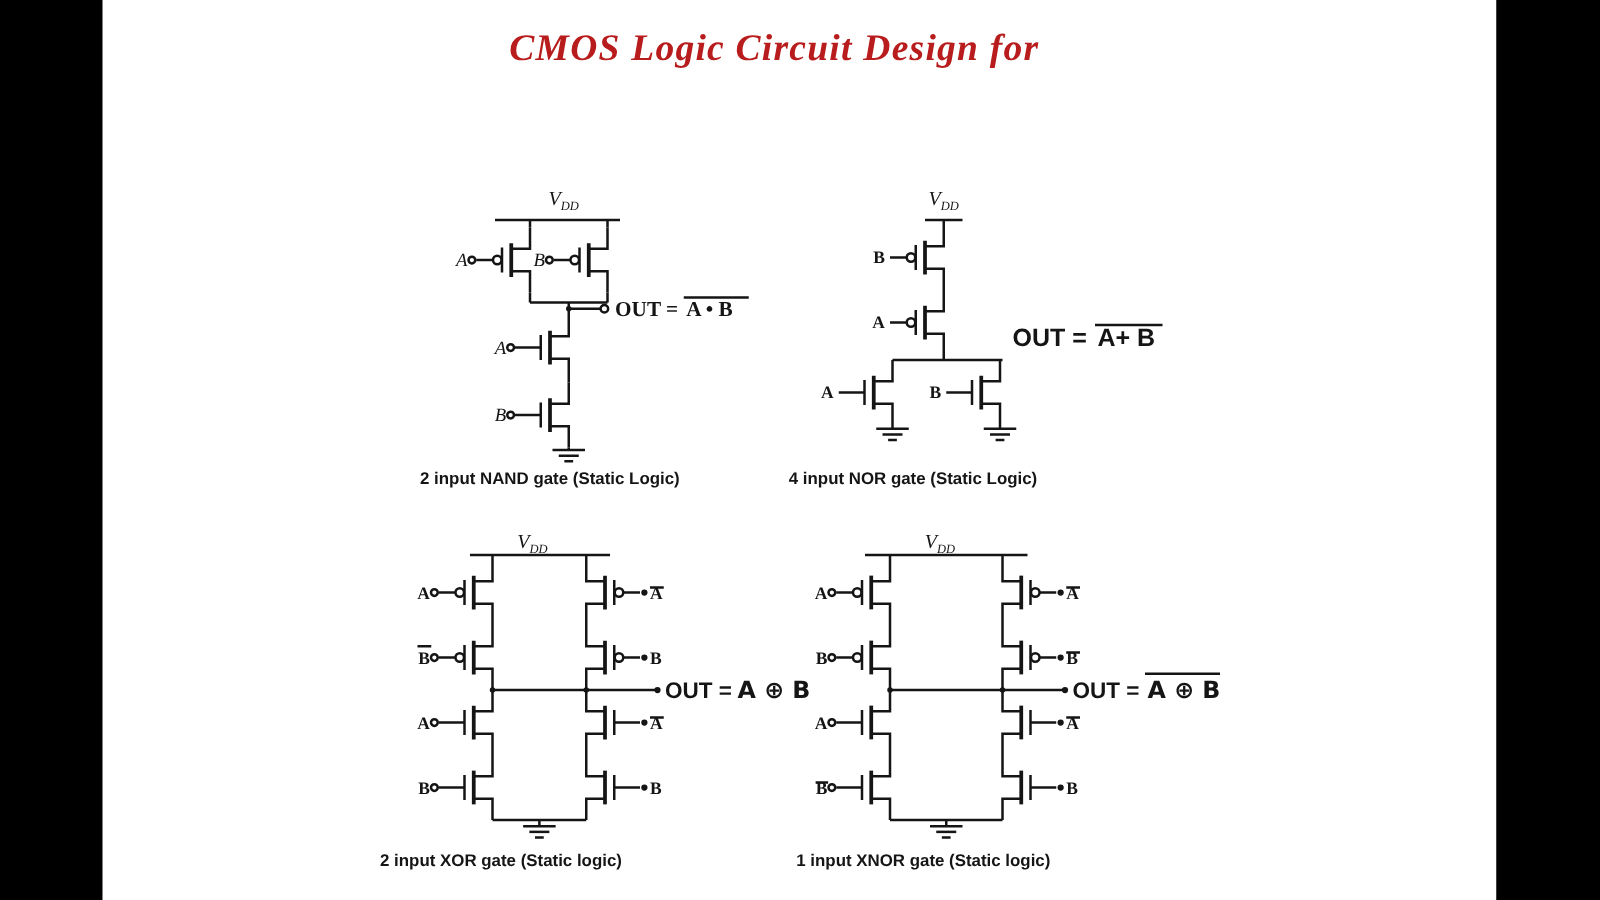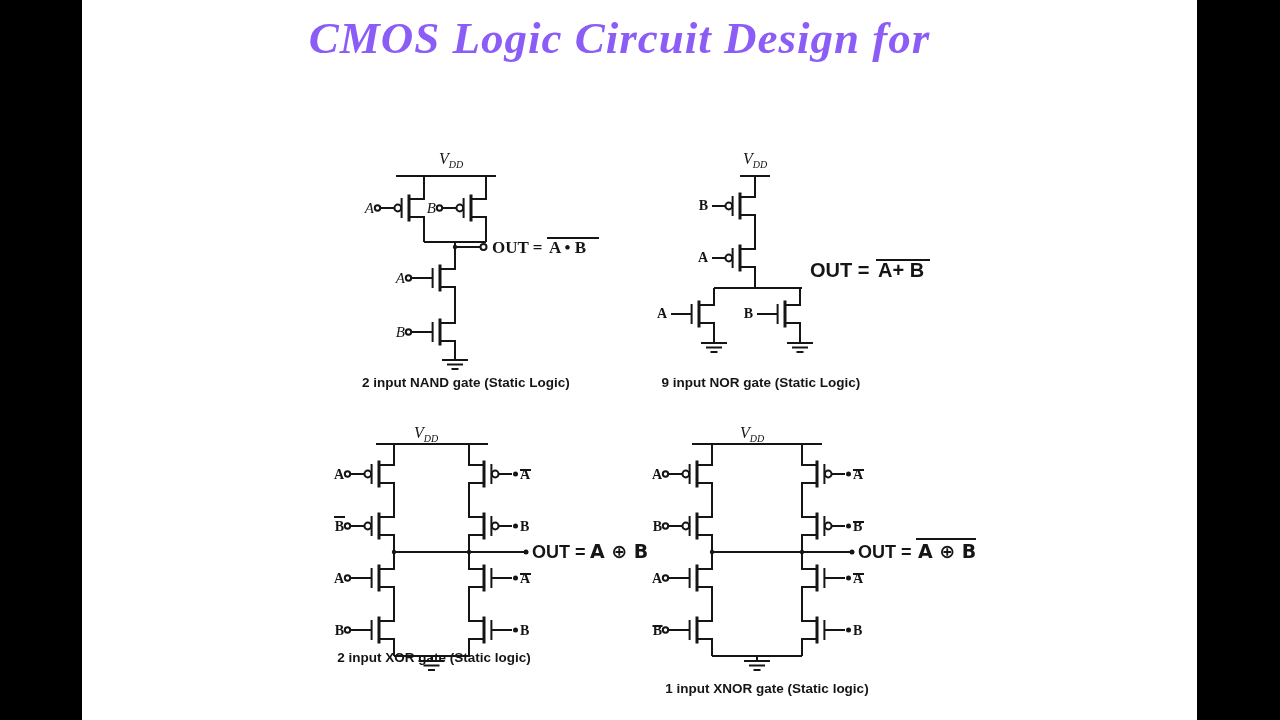--- a/index.html
+++ b/index.html
@@ -11,40 +11,40 @@
   }
   #canvas {
     position:absolute; left:82px; top:0; width:1115px; height:720px;
     background:#ffffff;
   }
   #title {
     position:absolute; left:0; top:10px; width:100%;
     text-align:center; padding-right:40px; box-sizing:border-box;
     font-family:"Liberation Serif", serif;
     font-style:italic; font-weight:bold;
-    font-size:45px; line-height:57px; letter-spacing:1px;
-    color:#8b5cf6;
+    font-size:30px; line-height:57px; letter-spacing:1px;
+    color:#b91c1c;
   }
   .cs { position:absolute; }
   .cs line, .cs path { stroke:#151515; stroke-width:2; fill:none; }
   .cs circle { stroke:#151515; stroke-width:2; fill:none; }
   .cs .chan { stroke-width:3; }
   .cs .oc { fill:#ffffff; }
   .cs .dot { fill:#151515; stroke:none; }
   .cs text { fill:#151515; stroke:none; }
   .lbl-it  { font:italic 15px "Liberation Serif", serif; }
   .lbl-ser { font:bold 14px "Liberation Serif", serif; }
   .vddt { font:italic 16px "Liberation Serif", serif; }
   .vddt .sub { font-size:10px; }
   .out-ser  { font:bold 17px "Liberation Serif", serif; }
   .out-sans { font:bold 20px "Liberation Sans", sans-serif; }
   .out-pre  { font:bold 18px "Liberation Sans", sans-serif; }
   .out-xor  { font:bold 19px "DejaVu Sans", sans-serif; }
   .cap {
-    position:absolute; width:260px; text-align:center;
+    position:absolute; width:260px; text-align:left;
     font:bold 13.5px "Liberation Sans", sans-serif; color:#151515;
   }
   .hiddefs { position:absolute; width:0; height:0; }
 </style>
 </head>
 <body>
 
 <svg class="hiddefs cs" xmlns="http://www.w3.org/2000/svg">
   <defs>
     <g id="pmos-core">
@@ -136,21 +136,21 @@
     <use href="#nmos-core" transform="translate(138,168)"></use>
     <text class="lbl-ser" x="101" y="172" text-anchor="end">B</text>
     <line x1="62" y1="194" x2="62" y2="197"></line>
     <use href="#gnd" transform="translate(62,197)"></use>
     <line x1="148" y1="194" x2="148" y2="197"></line>
     <use href="#gnd" transform="translate(148,197)"></use>
     <text class="out-sans" x="158" y="131">OUT = </text>
     <text class="out-sans" x="226" y="131">A+ B</text>
     <line x1="224" y1="114" x2="278" y2="114"></line>
   </svg>
-  <div class="cap" style="left:549px; top:375px;">9 input NOR gate (Static Logic)</div>
+  <div class="cap" style="left:549px; top:375px;">4 input NOR gate (Static Logic)</div>
 
   <svg class="cs" style="left:250px; top:424px;" width="330" height="252" viewBox="0 0 330 252" xmlns="http://www.w3.org/2000/svg">
     <text class="vddt" x="94" y="14" text-anchor="middle"><tspan>V</tspan><tspan class="sub" dy="4">DD</tspan></text>
     <line x1="44" y1="20" x2="156" y2="20"></line>
     <line x1="62" y1="20" x2="62" y2="24"></line>
     <line x1="137" y1="20" x2="137" y2="24"></line>
 
     <use href="#pmos-o" transform="translate(52,50)"></use>
     <text class="lbl-ser" x="12" y="55" text-anchor="end">A</text>
     <use href="#pmos-o" transform="translate(52,102)"></use>
@@ -176,21 +176,21 @@
     <circle class="dot" cx="62" cy="128" r="2.2"></circle>
     <circle class="dot" cx="137" cy="128" r="2.2"></circle>
     <circle class="dot" cx="194" cy="128" r="2.5"></circle>
     <text class="out-pre" x="200" y="134">OUT = </text>
     <text class="out-xor" x="258" y="134">A ⊕ B</text>
 
     <line x1="62" y1="232" x2="137" y2="232"></line>
     <line x1="99.5" y1="232" x2="99.5" y2="237"></line>
     <use href="#gnd" transform="translate(99.5,237)"></use>
   </svg>
-  <div class="cap" style="left:222px; top:650px;">2 input XOR gate (Static logic)</div>
+  <div class="cap" style="left:222px; top:681px;">2 input XOR gate (Static logic)</div>
 
   <svg class="cs" style="left:570px; top:424px;" width="340" height="252" viewBox="0 0 340 252" xmlns="http://www.w3.org/2000/svg">
     <text class="vddt" x="100" y="14" text-anchor="middle"><tspan>V</tspan><tspan class="sub" dy="4">DD</tspan></text>
     <line x1="40" y1="20" x2="170" y2="20"></line>
     <line x1="60" y1="20" x2="60" y2="24"></line>
     <line x1="150" y1="20" x2="150" y2="24"></line>
 
     <use href="#pmos-o" transform="translate(50,50)"></use>
     <text class="lbl-ser" x="10" y="55" text-anchor="end">A</text>
     <use href="#pmos-o" transform="translate(50,102)"></use>

